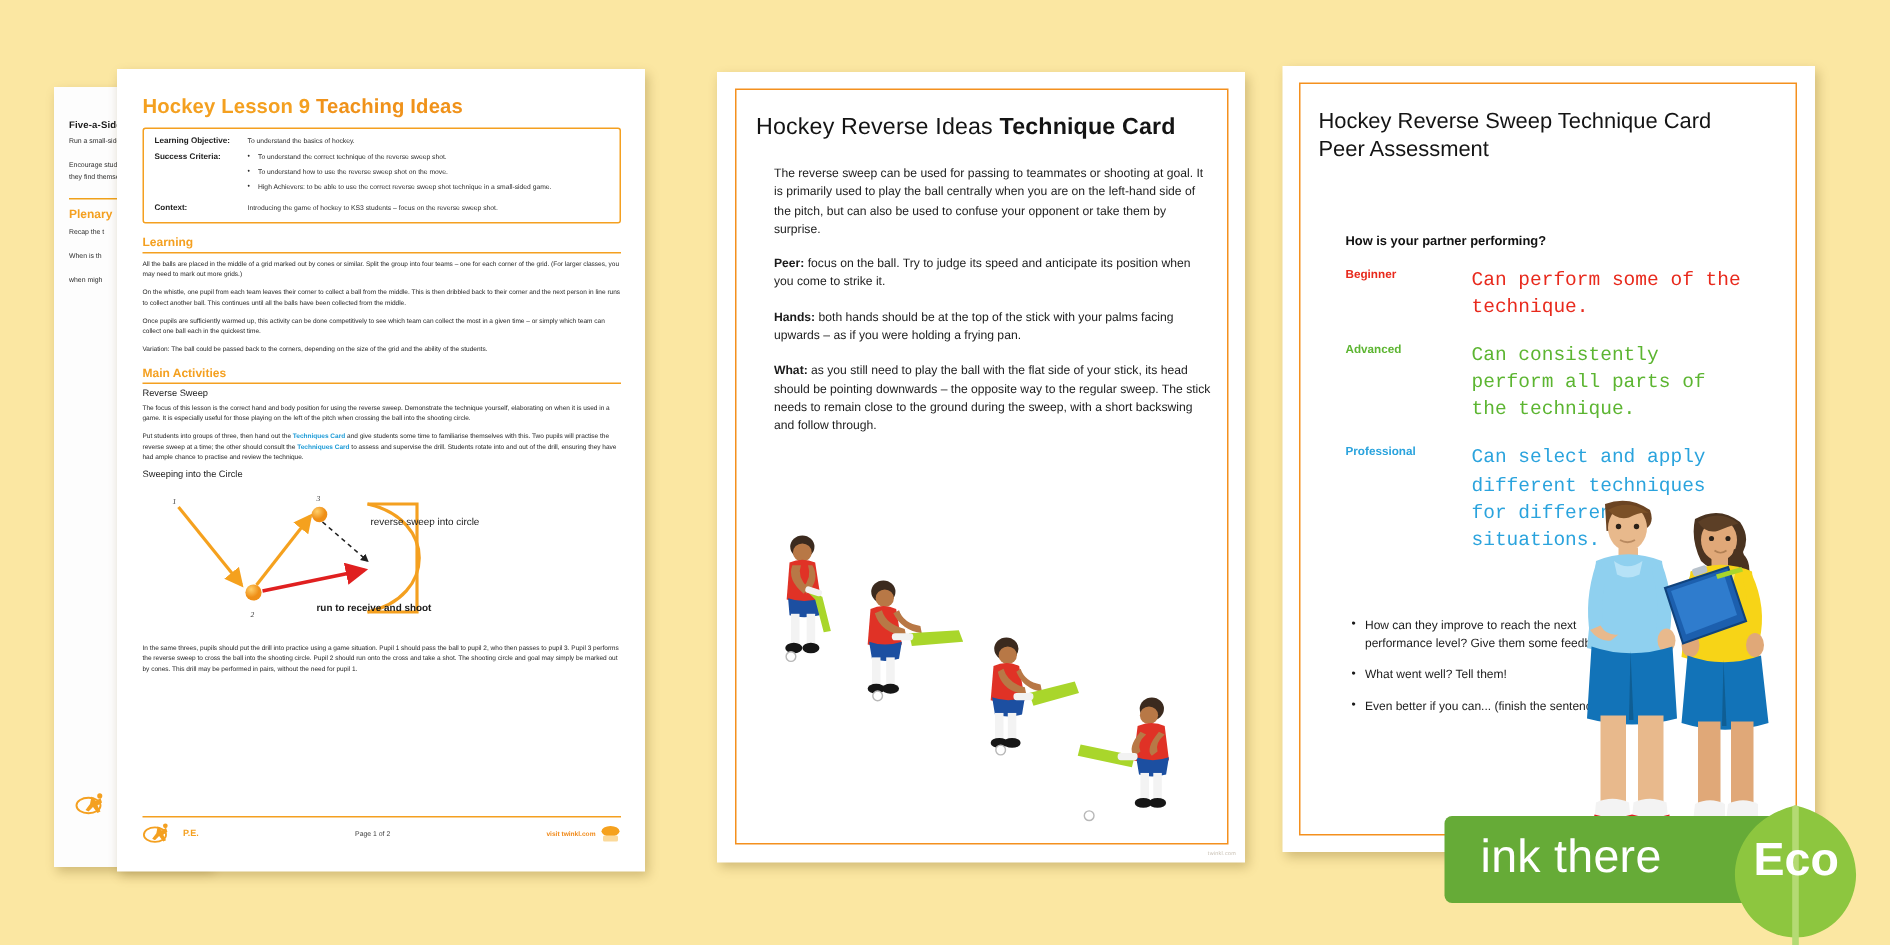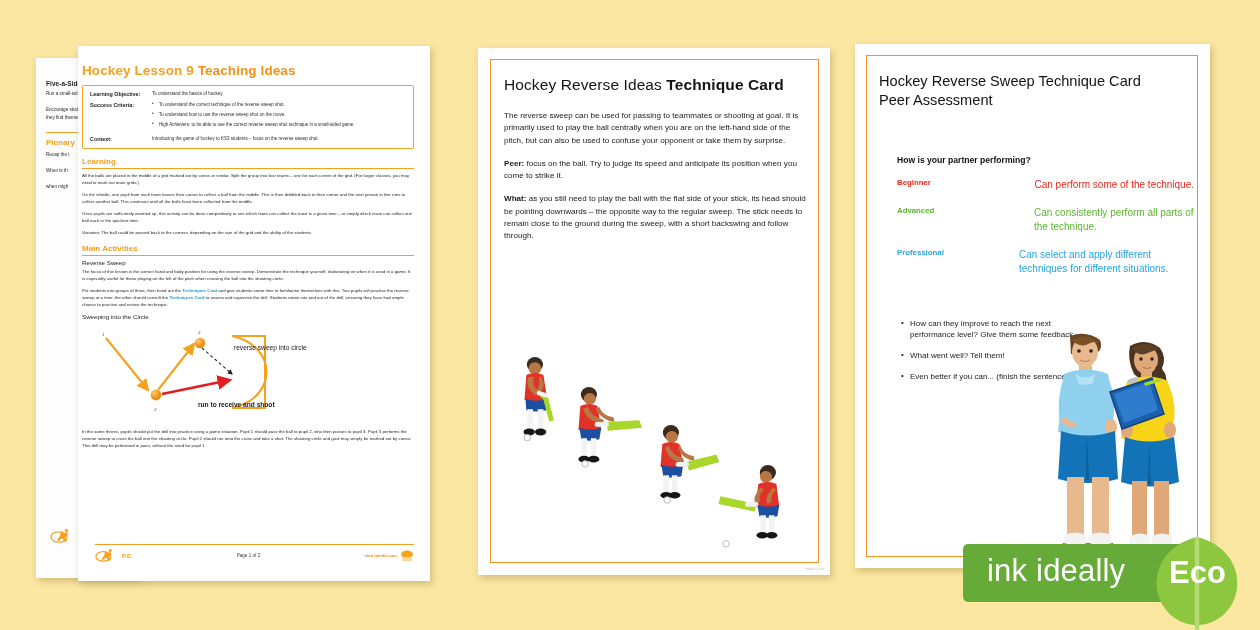--- a/index.html
+++ b/index.html
@@ -19,21 +19,21 @@
   #back-page{left:36px;top:58px;width:104px;height:520px;overflow:hidden;}
   #back-page .inner{padding:22px 8px 0 10px;width:200px;}
   .bp-h{color:#1a1a1a;font-size:6.4px;font-weight:bold;margin:0 0 3px 0;letter-spacing:.1px;}
   .bp-p{color:#2b2b2b;font-size:4.6px;line-height:1.9;margin:0 0 7px 0;}
   .bp-rule{height:1px;background:#f0a11a;margin:9px 0 5px 0;width:128px;}
   .bp-sec{color:#f4a020;font-size:8px;font-weight:bold;margin:0 0 4px 0;}
   #back-page .footer-logo{position:absolute;left:14px;bottom:34px;}
 
   
   #lesson-page{left:78px;top:46px;width:352px;height:535px;}
-  #lesson-inner{position:absolute;inset:0;padding:17px 16px 0 4px;}
+  #lesson-inner{position:absolute;inset:0;padding:17px 16px 0 17px;}
   #lesson-title{font-size:13.5px;color:#f4a020;margin:0 0 7px 0;letter-spacing:.1px;}
   #lesson-title b{color:#f0921a;}
   .obj-box{border:1px solid #f4a020;border-radius:2px;padding:5px 7px 5px 7px;display:flex;flex-direction:column;gap:4px;}
   .obj-row{display:flex;align-items:flex-start;}
   .obj-key{width:62px;flex:0 0 62px;font-size:5.4px;color:#1d1d1d;font-weight:bold;line-height:1.35;}
   .obj-val{font-size:4.5px;color:#2b2b2b;line-height:1.4;}
   .obj-bul{font-size:4.5px;color:#2b2b2b;line-height:1.4;margin:0 0 3.5px 0;padding-left:7px;position:relative;}
   .obj-bul:before{content:"•";position:absolute;left:0;top:-1px;}
   .sec-head{color:#f4a020;font-size:8px;font-weight:bold;margin:8px 0 2px 0;}
   .sec-rule{height:1px;background:#f4a020;margin-top:1px;margin-bottom:3px;}
@@ -51,36 +51,36 @@
   .foot-page{font-size:4.6px;color:#3b3b3b;}
   .foot-tw{display:flex;align-items:center;gap:3px;}
   .foot-tw .url{font-size:4.4px;color:#f08a1a;font-weight:bold;}
 
   
   #tech-card{left:478px;top:48px;width:352px;height:527px;}
   #tech-card .frame{position:absolute;left:12px;top:11px;right:11px;bottom:12px;border:1.6px solid #f4901e;}
   #tech-card .content{position:absolute;left:26px;top:28px;right:22px;}
   #tech-title{font-size:15.5px;color:#141414;margin:0 0 16px 0;font-weight:normal;letter-spacing:.1px;}
   #tech-title b{font-weight:bold;}
-  .tc-p{font-size:8.1px;line-height:1.52;color:#1b1b1b;margin:0 0 11px 0;}
+  .tc-p{font-size:8.1px;line-height:1.52;color:#1b1b1b;margin:0 0 11px 12px;}
   .tc-p b{font-weight:bold;}
   #tech-figs{position:absolute;left:14px;right:13px;bottom:14px;height:205px;overflow:hidden;}
   #tech-wm{position:absolute;right:6px;bottom:4px;font-size:3.6px;color:#c9c0b4;letter-spacing:.2px;}
 
   
   #peer-card{left:855px;top:44px;width:355px;height:524px;}
   #peer-card .frame{position:absolute;left:11px;top:11px;right:12px;bottom:11px;border:1.6px solid #f4901e;}
   #peer-card .content{position:absolute;left:24px;top:28px;right:16px;}
   #peer-title{font-size:14.6px;color:#141414;margin:0;line-height:1.32;font-weight:normal;}
   #peer-title b{font-weight:normal;display:block;}
   #peer-q{font-size:8.6px;font-weight:bold;color:#111;margin:44px 0 0 18px;}
   #level-table{margin:13px 0 0 18px;display:flex;flex-direction:column;}
-  .lvl-row{display:flex;align-items:flex-start;margin-bottom:14px;justify-content:space-between;}
+  .lvl-row{display:flex;align-items:flex-start;margin-bottom:14px;}
   .lvl-name{flex:0 0 84px;font-size:7.8px;font-weight:bold;line-height:1.4;}
-  .lvl-desc{font-size:10px;line-height:1.4;}
+  .lvl-desc{font-size:13px;line-height:1.4;font-family:Liberation Mono, monospace;}
   #peer-bullets{margin:28px 0 0 22px;width:190px;}
   .pb{font-size:8px;line-height:1.48;color:#1b1b1b;margin:0 0 9px 0;padding-left:9px;position:relative;}
   .pb:before{content:"•";position:absolute;left:0;top:-1px;font-size:8px;}
   #peer-figs{position:absolute;right:8px;bottom:10px;width:148px;height:228px;}
 
   
   #eco-badge{position:absolute;left:963px;top:541px;width:297px;height:66px;}
   #eco-bar{position:absolute;left:0;top:3px;width:236px;height:58px;background:#66ab37;border-radius:5px;}
   #eco-bar-label{position:absolute;left:24px;top:12px;font-size:31px;color:#ffffff;letter-spacing:.2px;}
   #eco-leaf{position:absolute;left:176px;top:-10px;width:116px;height:110px;}
@@ -216,20 +216,21 @@
       </div>
     </div>
   </div>
 
   <div class="sheet" id="tech-card">
     <div class="frame"></div>
     <div class="content">
       <h1 id="tech-title"><span>Hockey Reverse Ideas </span><b>Technique Card</b></h1>
       <p class="tc-p">The reverse sweep can be used for passing to teammates or shooting at goal. It is primarily used to play the ball centrally when you are on the left-hand side of the pitch, but can also be used to confuse your opponent or take them by surprise.</p>
       <p class="tc-p"><b>Peer:</b><span> focus on the ball. Try to judge its speed and anticipate its position when you come to strike it.</span></p>
+      <p class="tc-p"><b>Hands:</b><span> both hands should be at the top of the stick with your palms facing upwards – as if you were holding a frying pan.</span></p>
       <p class="tc-p"><b>What:</b><span> as you still need to play the ball with the flat side of your stick, its head should be pointing downwards – the opposite way to the regular sweep. The stick needs to remain close to the ground during the sweep, with a short backswing and follow through.</span></p>
     </div>
 
     <div id="tech-figs">
       <svg width="328" height="205" viewBox="0 0 328 205">
         <g id="p1" transform="translate(22,0) scale(0.95)">
           <ellipse cx="22" cy="9" rx="8.5" ry="8" fill="#3b2a1e"></ellipse>
           <ellipse cx="22" cy="13" rx="6.6" ry="6.4" fill="#b87846"></ellipse>
           <path d="M13 20 q9 -4 18 0 l4 26 q-11 4 -24 0z" fill="#e03226"></path>
           <path d="M15 22 q-4 10 8 20 l3 -4 q-8 -8 -5 -16z" fill="#b87846"></path>
@@ -384,17 +385,17 @@
   </div>
 
   <div id="eco-badge">
     <div id="eco-bar"></div>
     <div id="eco-leaf">
       <svg width="116" height="110" viewBox="0 0 116 110">
         <path d="M58 6 C92 14 104 44 96 66 C89 86 72 94 58 94 C44 94 27 86 20 66 C12 44 24 14 58 6z" fill="#8dc63f"></path>
         <path d="M58 8 L58 106" stroke="#b4da73" stroke-width="4.4" stroke-linecap="round"></path>
       </svg>
     </div>
-    <div id="eco-bar-label">ink ideally</div>
+    <div id="eco-bar-label">ink there</div>
     <div id="eco-leaf-label">Eco</div>
   </div>
 
 </div>
 
 </body></html>

